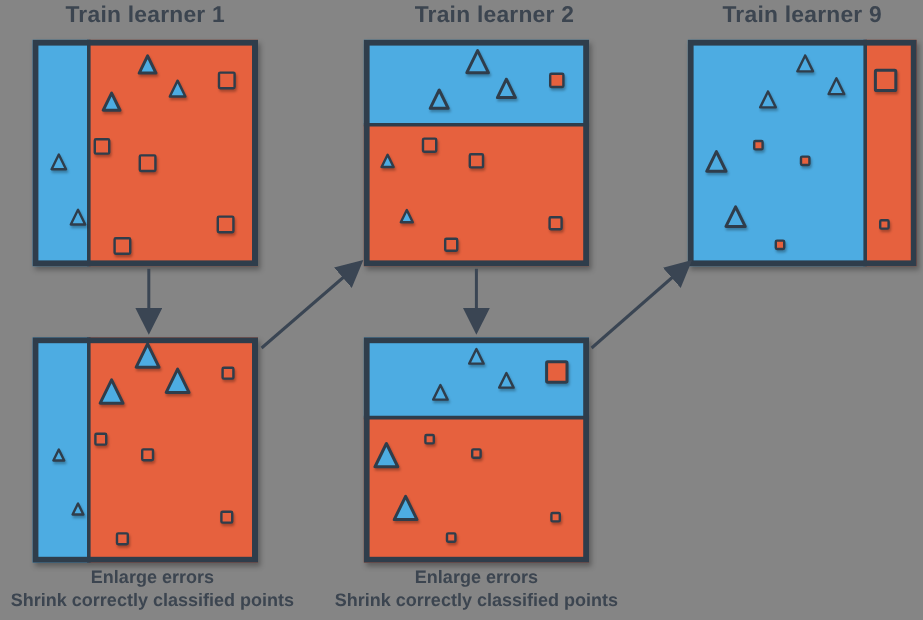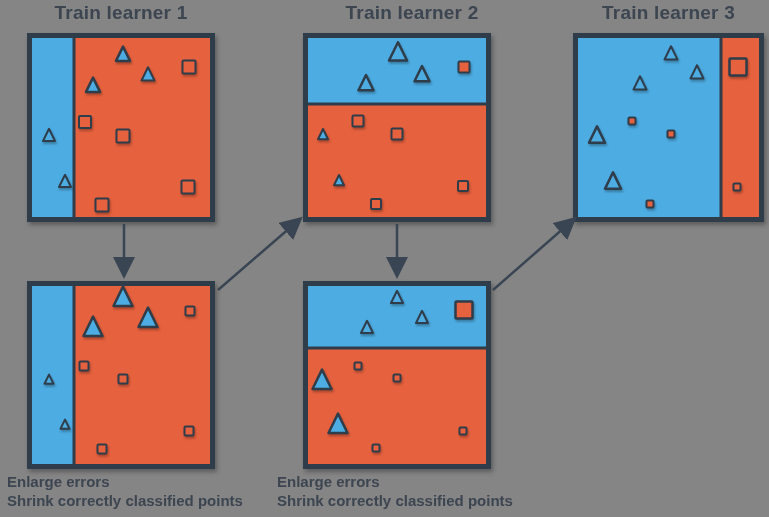--- a/index.html
+++ b/index.html
@@ -20,40 +20,40 @@
     color: #3C4550;
     letter-spacing: 0.2px;
   }
   .panel {
     position: absolute;
     filter: drop-shadow(2px 3px 2px rgba(0,0,0,0.30));
   }
   .panel svg { display: block; }
   .caption {
     position: absolute;
-    text-align: left;
+    text-align: center;
     font-size: 15px;
     font-weight: bold;
     color: #3C4550;
     line-height: 19px;
   }
   .overlay {
     position: absolute;
     left: 0; top: 0;
     pointer-events: none;
   }
 </style>
 </head>
 <body>
 
 <div class="canvas">
 
   <div class="panel-title" style="left:27px; width:188px;">Train learner 1</div>
   <div class="panel-title" style="left:318px; width:188px;">Train learner 2</div>
-  <div class="panel-title" style="left:573px; width:191px;">Train learner 3</div>
+  <div class="panel-title" style="left:573px; width:191px;">Train learner 9</div>
 
   <div class="panel" style="left: 27px; top: 33px;">
       <svg width="188" height="189" viewBox="0 0 188 189">
         <rect x="0" y="0" width="47" height="189" fill="#4DACE2"></rect>
         <rect x="47" y="0" width="141" height="189" fill="#E6613E"></rect>
         <line x1="47" y1="0" x2="47" y2="189" stroke="#2F3D4B" stroke-width="3"></line>
         <polygon points="96,13.6 89,27.88 103,27.88" fill="#4DACE2" stroke="#2F3D4B" stroke-width="2.5" stroke-linejoin="round" style="filter:drop-shadow(1px 2px 1px rgba(0,0,0,0.28))"></polygon>
         <polygon points="121,34.2 114.5,47.46 127.5,47.46" fill="#4DACE2" stroke="#2F3D4B" stroke-width="2" stroke-linejoin="round" style="filter:drop-shadow(1px 2px 1px rgba(0,0,0,0.28))"></polygon>
         <polygon points="66,44.6 59,58.88 73,58.88" fill="#4DACE2" stroke="#2F3D4B" stroke-width="2.5" stroke-linejoin="round" style="filter:drop-shadow(1px 2px 1px rgba(0,0,0,0.28))"></polygon>
         <rect x="155.5" y="27.5" width="13" height="13" rx="1" fill="#E6613E" stroke="#2F3D4B" stroke-width="2" stroke-linejoin="round" style="filter:drop-shadow(1px 2px 1px rgba(0,0,0,0.28))"></rect>

